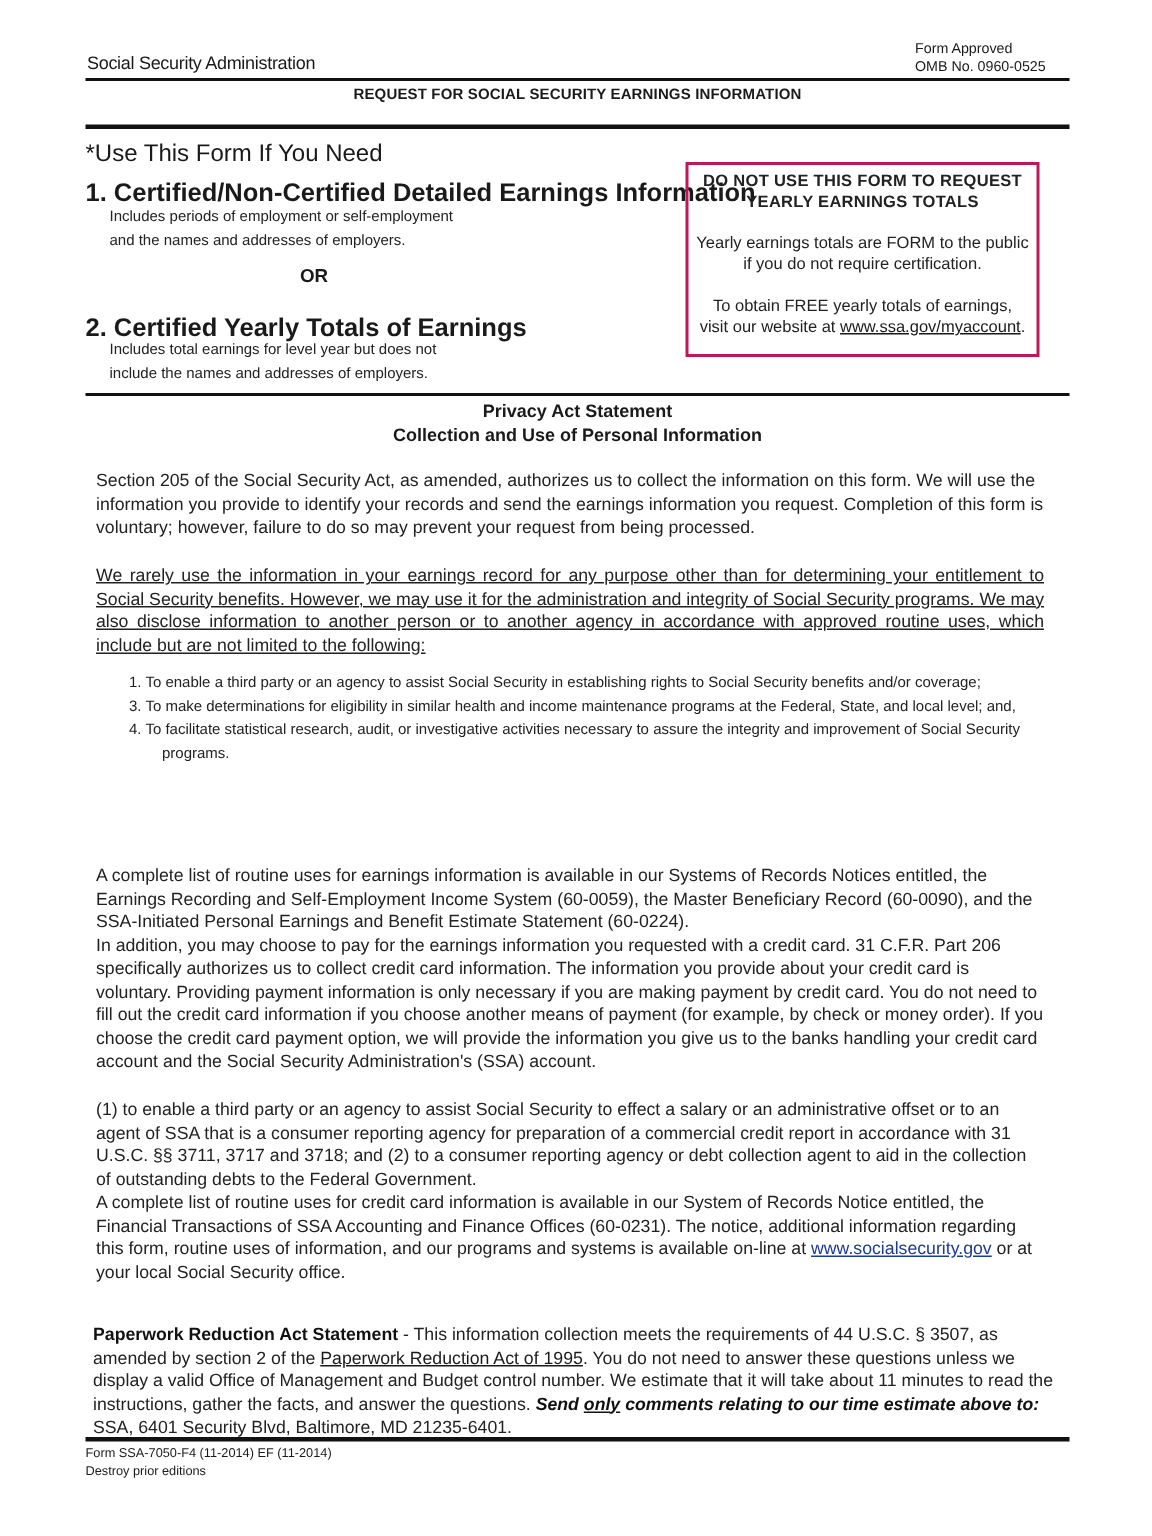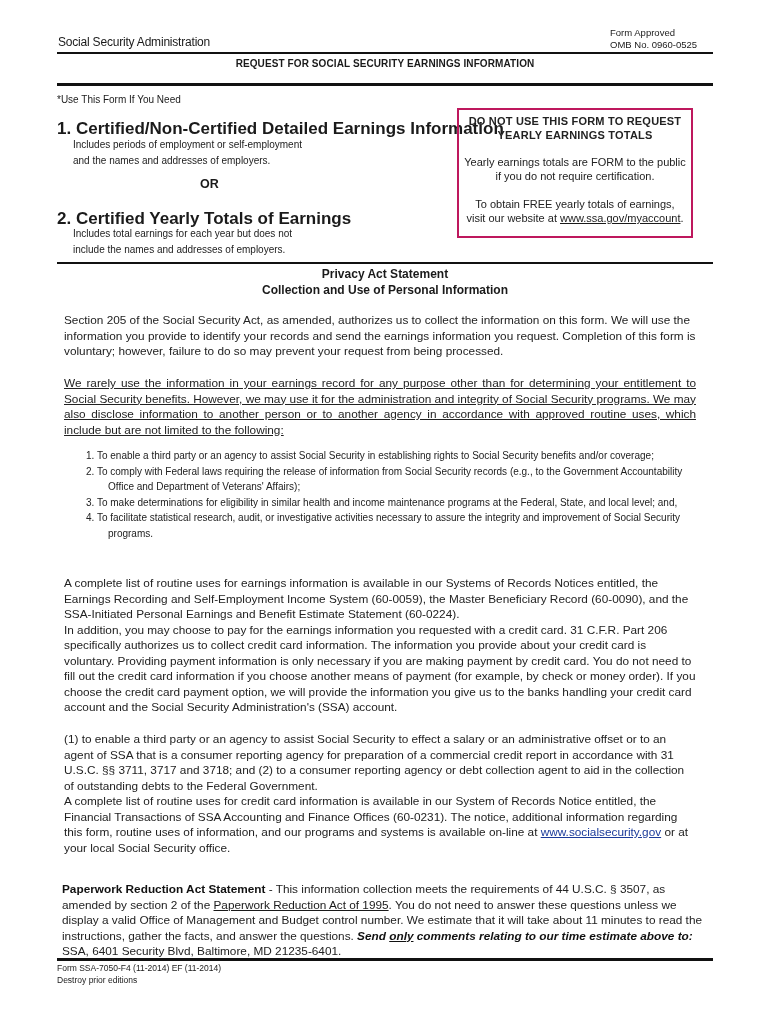--- a/index.html
+++ b/index.html
@@ -5,21 +5,21 @@
   html, body { margin: 0; padding: 0; background: #ffffff; }
   body { width: 768px; height: 1024px; position: relative; overflow: hidden;
          font-family: "Liberation Sans", sans-serif; color: #1a1a1a; }
   .abs { position: absolute; }
   .agency { left: 58px; top: 35px; font-size: 12px; letter-spacing: -0.2px; }
   .approved { left: 610px; top: 27px; font-size: 9.5px; line-height: 12px; }
   .rule { background: #111; height: 2px; }
   .rule.top { left: 57px; top: 52px; width: 656px; }
   .title { left: 57px; width: 656px; top: 58px; text-align: center; font-weight: bold; font-size: 10px; letter-spacing: 0.1px; }
   .rule.title-under { left: 57px; top: 83px; width: 656px; height: 2.5px; }
-  .use-note { left: 57px; top: 94px; font-size: 10px; }
+  .use-note { left: 57px; top: 94px; font-size: 16px; }
   .opt-head { font-weight: bold; font-size: 17px; left: 57px; }
   .opt1 { top: 119px; }
   .opt-desc { left: 73px; font-size: 10px; line-height: 16px; color: #222; }
   .opt1d { top: 137px; }
   .or { left: 200px; top: 177px; font-weight: bold; font-size: 12.5px; }
   .opt2 { top: 209px; }
   .opt2d { top: 226px; }
   .notice-box { left: 457px; top: 108px; width: 236px; height: 130px; border: 2px solid #be185d; box-sizing: border-box; text-align: center; font-size: 11px; color: #222; }
   .notice-box .nb-head { font-weight: bold; margin-top: 4px; line-height: 14px; letter-spacing: 0.2px; }
   .notice-box .nb-p { margin-top: 13px; line-height: 14px; }
@@ -55,21 +55,21 @@
 
 <div class="abs use-note">*Use This Form If You Need</div>
 <div class="abs opt-head opt1">1. Certified/Non-Certified Detailed Earnings Information</div>
 <div class="abs opt-desc opt1d">
   <div>Includes periods of employment or self-employment</div>
   <div>and the names and addresses of employers.</div>
 </div>
 <div class="abs or">OR</div>
 <div class="abs opt-head opt2">2. Certified Yearly Totals of Earnings</div>
 <div class="abs opt-desc opt2d">
-  <div>Includes total earnings for each year but does not</div>
+  <div>Includes total earnings for level year but does not</div>
   <div>include the names and addresses of employers.</div>
 </div>
 
 <div class="abs notice-box">
   <div class="nb-head">
     <div>DO NOT USE THIS FORM TO REQUEST</div>
     <div>YEARLY EARNINGS TOTALS</div>
   </div>
   <div class="nb-p">
     <div>Yearly earnings totals are FORM to the public</div>
@@ -84,21 +84,20 @@
 <div class="abs rule mid"></div>
 <div class="abs pas">
   <div>Privacy Act Statement</div>
   <div>Collection and Use of Personal Information</div>
 </div>
 
 <div class="abs body-text p1">Section 205 of the Social Security Act, as amended, authorizes us to collect the information on this form. We will use the information you provide to identify your records and send the earnings information you request. Completion of this form is voluntary; however, failure to do so may prevent your request from being processed.</div>
 <div class="abs body-text p2">We rarely use the information in your earnings record for any purpose other than for determining your entitlement to Social Security benefits. However, we may use it for the administration and integrity of Social Security programs. We may also disclose information to another person or to another agency in accordance with approved routine uses, which include but are not limited to the following:</div>
 <div class="abs list l1">
   <div class="item">1. To enable a third party or an agency to assist Social Security in establishing rights to Social Security benefits and/or coverage;</div>
-  <div class="item">2. To comply with Federal laws requiring the release of information from Social Security records (e.g., to the Government Accountability Office and Department of Veterans' Affairs);</div>
   <div class="item">3. To make determinations for eligibility in similar health and income maintenance programs at the Federal, State, and local level; and,</div>
   <div class="item">4. To facilitate statistical research, audit, or investigative activities necessary to assure the integrity and improvement of Social Security programs.</div>
 </div>
 
 <div class="abs body-text p3">
   <div>A complete list of routine uses for earnings information is available in our Systems of Records Notices entitled, the Earnings Recording and Self-Employment Income System (60-0059), the Master Beneficiary Record (60-0090), and the SSA-Initiated Personal Earnings and Benefit Estimate Statement (60-0224).</div>
   <div>In addition, you may choose to pay for the earnings information you requested with a credit card.  31 C.F.R. Part 206 specifically authorizes us to collect credit card information. The information you provide about your credit card is voluntary.  Providing payment information is only necessary if you are making payment by credit card. You do not need to fill out the credit card information if you choose another means of payment (for example, by check or money order). If you choose the credit card payment option, we will provide the information you give us to the banks handling your credit card account and the Social Security Administration's (SSA) account.</div>
 </div>
 
 <div class="abs body-text p4">

